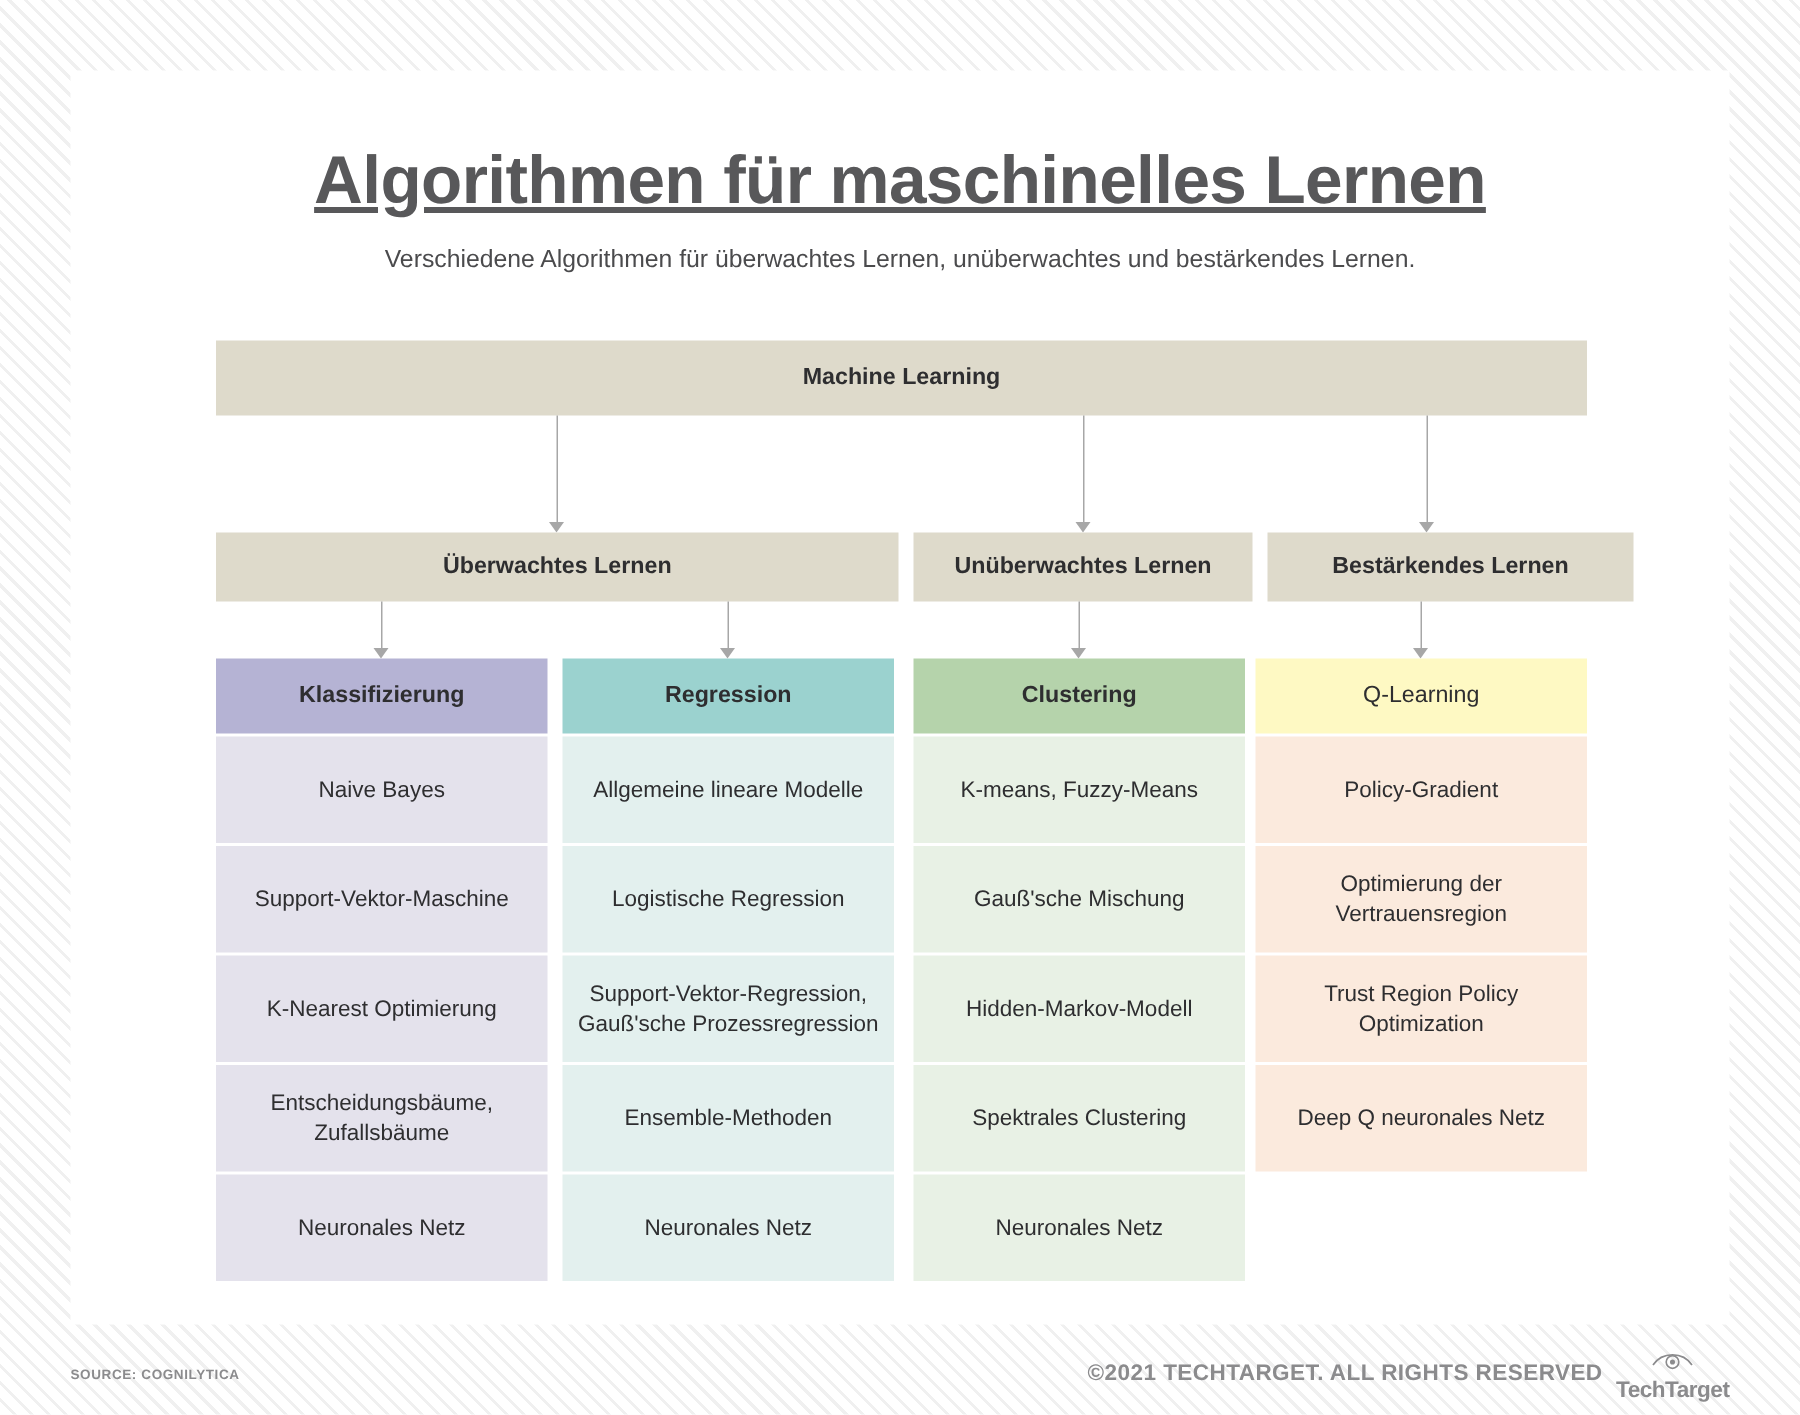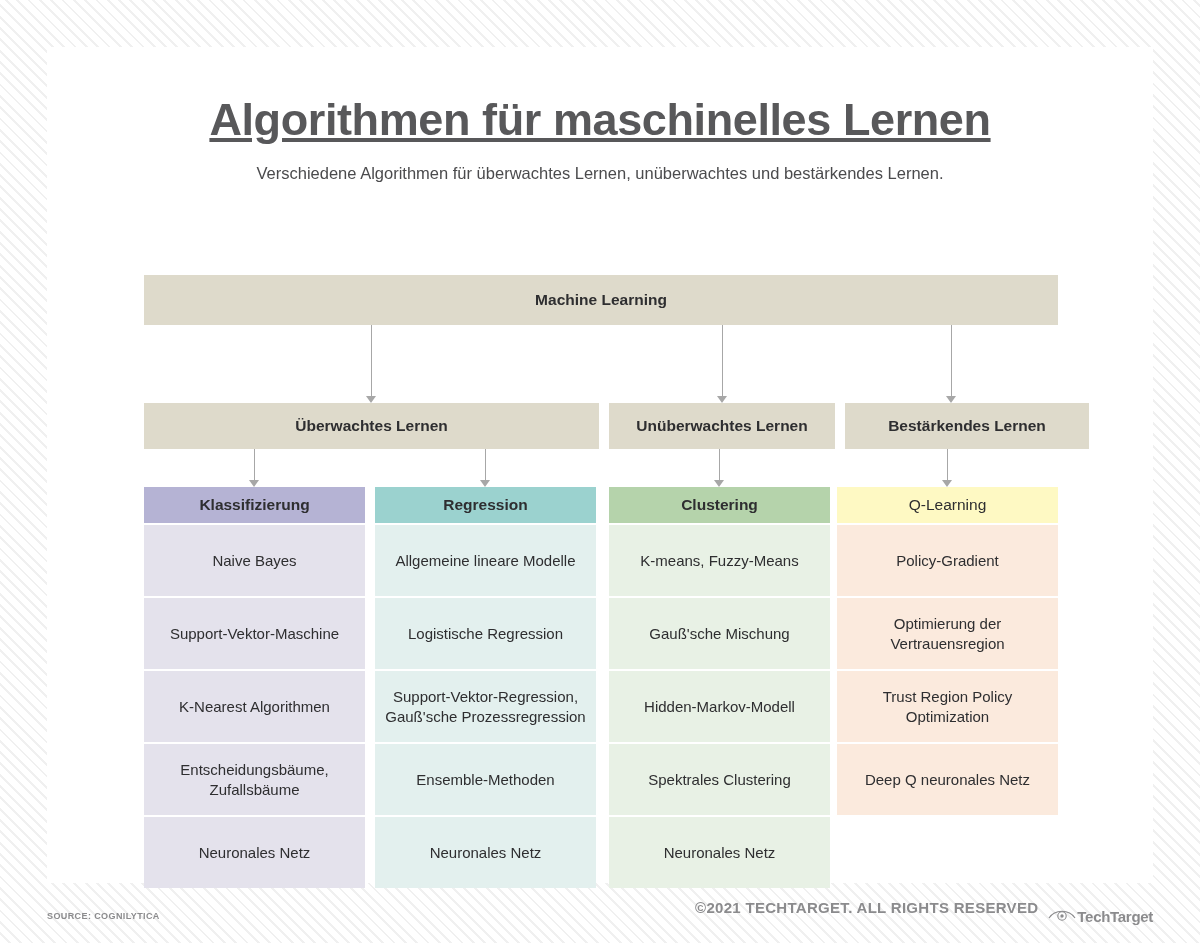--- a/index.html
+++ b/index.html
@@ -60,21 +60,20 @@
     color: #4b4b4d;
   }
 
   
   .diagram {
     position: absolute;
     left: 97px;
     top: 180px;
     width: 914px;
     height: 610px;
-    margin-top: 48px;
   }
 
   .box {
     position: absolute;
     box-sizing: border-box;
     display: flex;
     align-items: center;
     justify-content: center;
     text-align: center;
     line-height: 1.25;
@@ -109,21 +108,21 @@
     top: 212px;
     width: 221px;
   }
   .col-1 { left: 0px;   }
   .col-2 { left: 231px; }
   .col-3 { left: 465px; }
   .col-4 { left: 693px; }
 
   .col-head {
     box-sizing: border-box;
-    height: 36px;
+    height: 50px;
     display: flex;
     align-items: center;
     justify-content: center;
     text-align: center;
     font-size: 15.5px;
     font-weight: bold;
     color: #2e2e30;
     margin-bottom: 2px;
   }
   .col-head.plain {
@@ -190,21 +189,21 @@
   }
   .footer-copy {
     font-size: 15px;
     letter-spacing: 0.3px;
     color: #8b8b8d;
     font-weight: bold;
     padding-bottom: 10px;
   }
   .tt-logo {
     display: flex;
-    flex-direction: row;
+    flex-direction: column;
     align-items: center;
     color: #8b8b8d;
   }
   .tt-word {
     font-size: 15px;
     font-weight: bold;
     letter-spacing: -0.3px;
     line-height: 1;
     font-family: "Liberation Sans", sans-serif;
   }
@@ -252,21 +251,21 @@
       <div class="connector" style="left:575px; top:174px; height:31px;"></div>
       <div class="arrowhead" style="left:570px; top:205px;"></div>
 
       <div class="connector" style="left:803px; top:174px; height:31px;"></div>
       <div class="arrowhead" style="left:798px; top:205px;"></div>
 
       <div class="col col-1 c1">
         <div class="col-head">Klassifizierung</div>
         <div class="cell">Naive Bayes</div>
         <div class="cell">Support-Vektor-Maschine</div>
-        <div class="cell">K-Nearest Algorithmen</div>
+        <div class="cell">K-Nearest Optimierung</div>
         <div class="cell">Entscheidungsbäume, Zufallsbäume</div>
         <div class="cell">Neuronales Netz</div>
       </div>
 
       <div class="col col-2 c2">
         <div class="col-head">Regression</div>
         <div class="cell">Allgemeine lineare Modelle</div>
         <div class="cell">Logistische Regression</div>
         <div class="cell">Support-Vektor-Regression, Gauß'sche Prozessregression</div>
         <div class="cell">Ensemble-Methoden</div>

